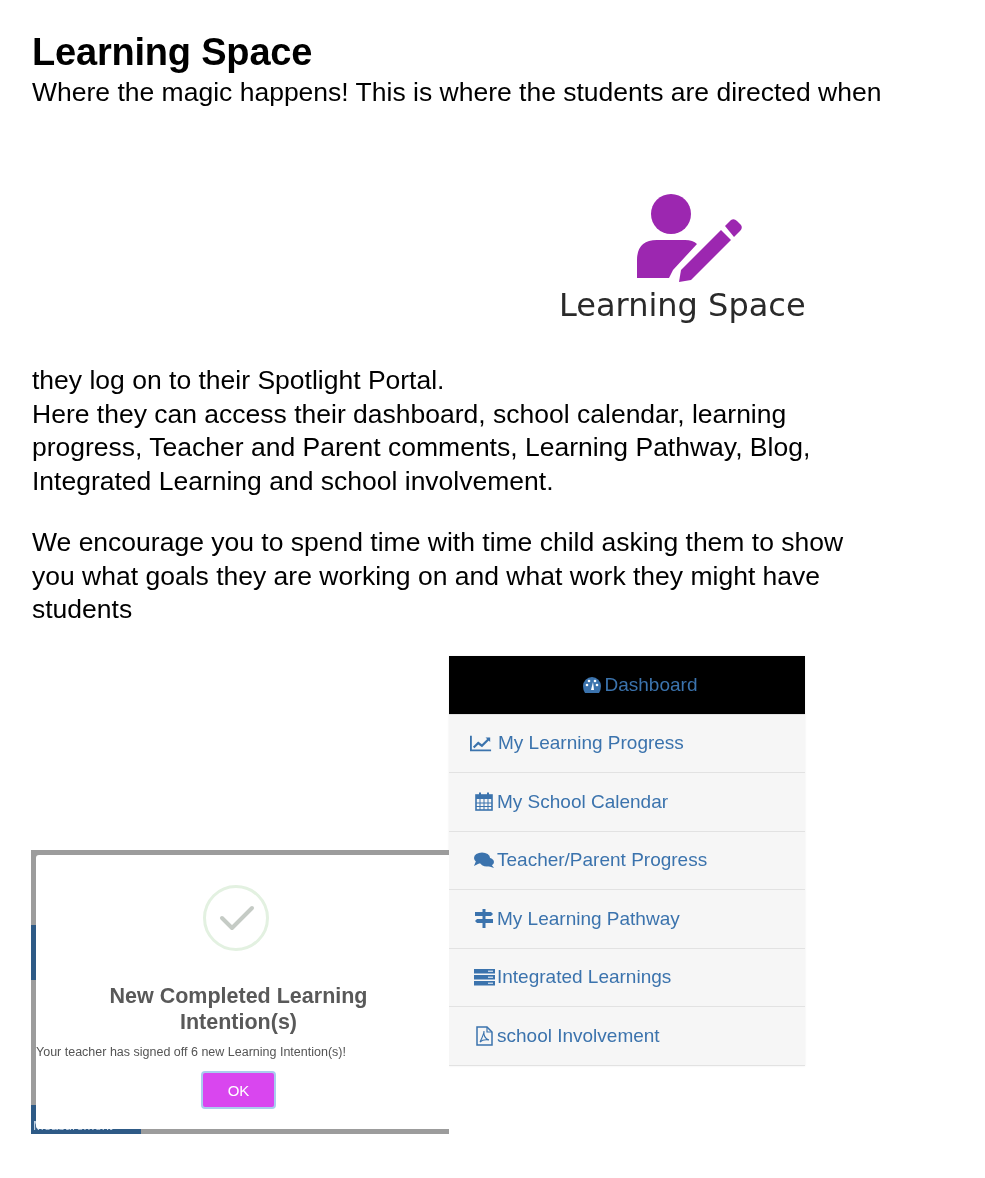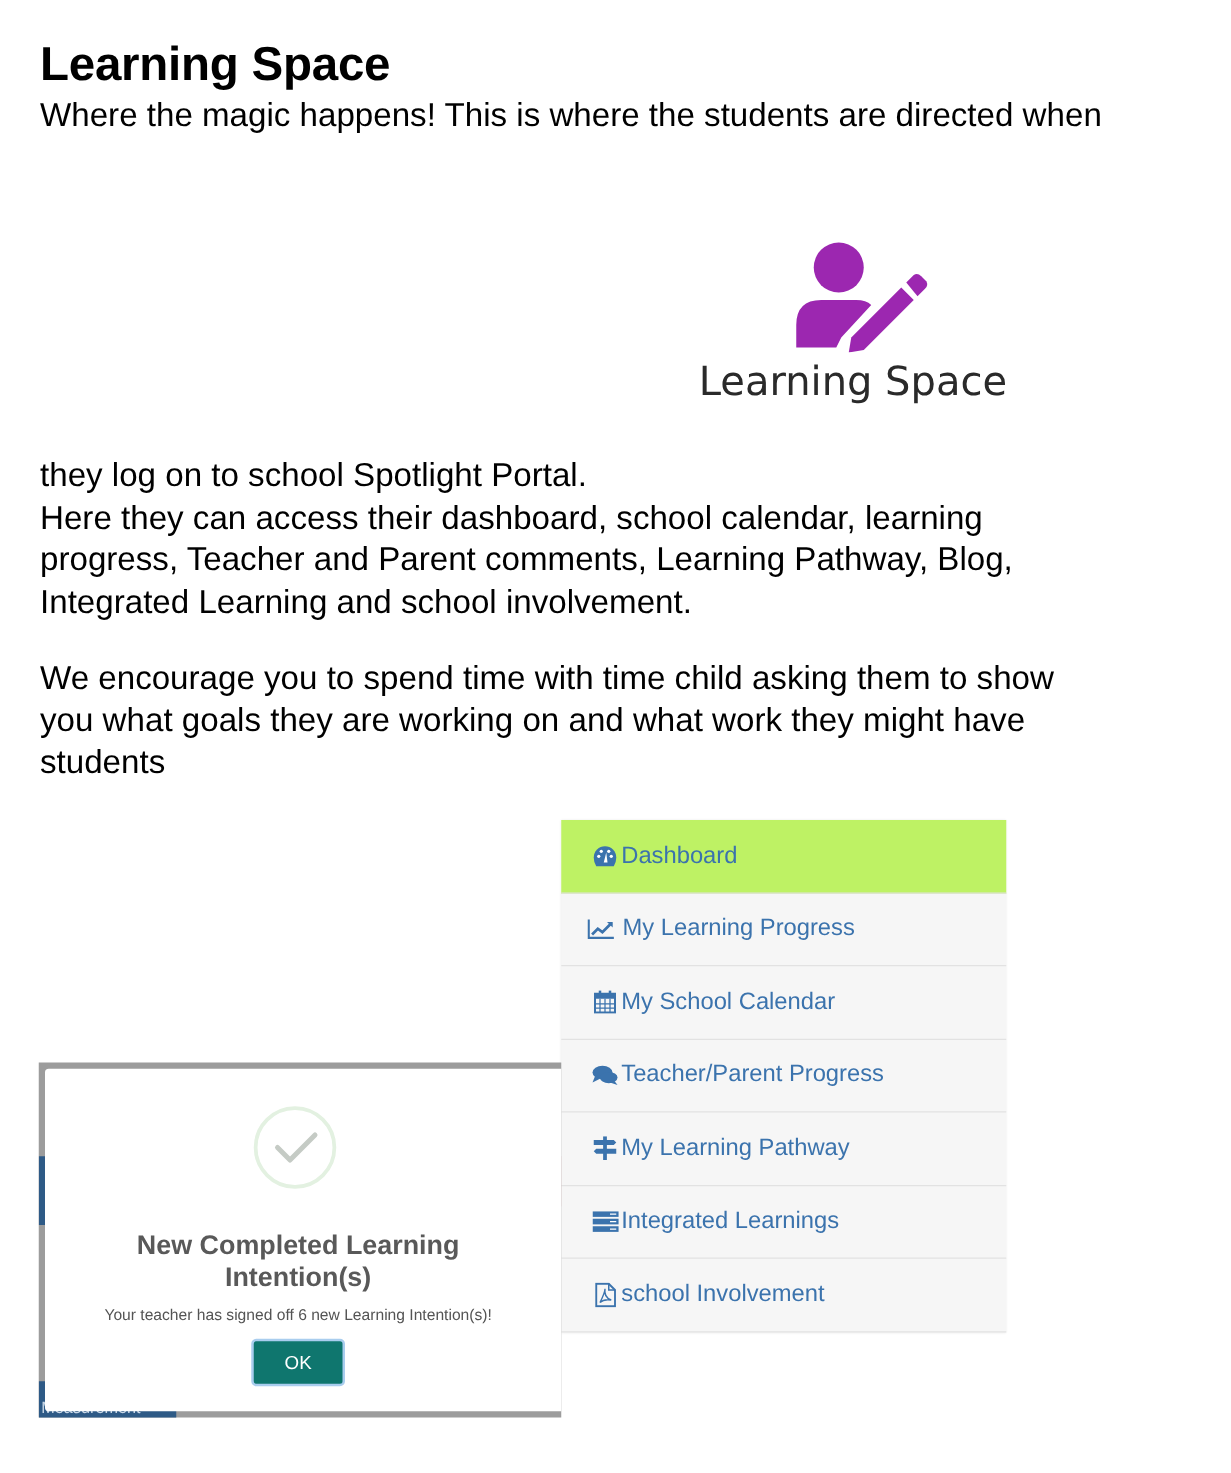--- a/index.html
+++ b/index.html
@@ -11,56 +11,56 @@
   .p3 { top: 526px; }
 
   
   .logo { position: absolute; left: 555px; top: 190px; width: 265px; height: 150px; }
   .logo svg { position: absolute; left: 78px; top: 2px; }
   .logo-label { position: absolute; left: 4px; top: 96px; font-family: "DejaVu Sans", sans-serif; font-size: 32px; color: #2a2a2a; letter-spacing: 0px; white-space: nowrap; }
 
   
   .menu { position: absolute; left: 449px; top: 656px; width: 356px; background: #f6f6f6; box-shadow: 0 0 2px rgba(0,0,0,0.08); }
   .menu-item { height: 58.5px; border-bottom: 1px solid #e2e2e2; display: flex; align-items: center; padding-left: 24px; box-sizing: border-box; color: #3b73ad; font-size: 19px; cursor: pointer; }
-  .menu-item.active { background: #bef264; }
+  .menu-item.active { background: #000000; justify-content: center; }
   .menu-item .ico { width: 22px; height: 20px; margin-right: 2px; display: inline-flex; align-items: center; justify-content: center; }
   .menu-item.offset .ico { margin-left: -3px; margin-right: 6px; }
 
   
   .dlg-frame { position: absolute; left: 31px; top: 850px; width: 418px; height: 284px; background: #9c9c9c; overflow: hidden; }
   .bg-left-band { position: absolute; left: 0; top: 75px; width: 6px; height: 55px; background: #2e5a86; }
   .bg-left-band2 { position: absolute; left: 0; top: 255px; width: 110px; height: 30px; background: #2e5a86; }
   .bg-measure { position: absolute; left: 2px; top: 268px; font-size: 13px; color: #c9d8e8; }
   .bg-row-text { position: absolute; left: 118px; top: 261px; font-size: 12px; color: #7f1d1d; white-space: nowrap; }
   .bg-right-band { position: absolute; right: 0; top: 75px; width: 8px; height: 40px; background: #b0312f; }
   .dialog { position: absolute; left: 5px; top: 5px; width: 447px; height: 274px; background: #ffffff; border-radius: 3px; }
   .check-circle { position: absolute; left: 167px; top: 30px; width: 66px; height: 66px; border: 3px solid #e3f1e1; border-radius: 50%; box-sizing: border-box; }
   .check-circle svg { position: absolute; left: 13px; top: 16px; }
   .dlg-title { position: absolute; left: 0; width: 405px; top: 128px; text-align: center; font-size: 21.5px; font-weight: bold; color: #595959; line-height: 26px; }
-  .dlg-text { position: absolute; left: 0; width: 405px; top: 190px; text-align: center; font-size: 12.5px; color: #545454; }
-  .ok-btn { position: absolute; left: 165px; top: 216px; width: 75px; height: 38px; background: #0f766e; border: 2px solid #a9cdee; border-radius: 4px; box-sizing: border-box; color: #fff; font-size: 15px; display: flex; align-items: center; justify-content: center; cursor: pointer; }
+  .dlg-text { position: absolute; left: 0; width: 405px; top: 190px; font-size: 12.5px; color: #545454; }
+  .ok-btn { position: absolute; left: 165px; top: 216px; width: 75px; height: 38px; background: #d946ef; border: 2px solid #a9cdee; border-radius: 4px; box-sizing: border-box; color: #fff; font-size: 15px; display: flex; align-items: center; justify-content: center; cursor: pointer; }
 </style>
 </head>
 <body>
 
 <div class="title">Learning Space</div>
 <div class="p p1">Where the magic happens! This is where the students are directed when</div>
 
 <div class="logo">
   <svg width="110" height="90" viewBox="0 0 110 90">
     <circle cx="38" cy="22" r="20" fill="#9c27b0"></circle>
     <path d="M4 86 L4 68 Q4 48 24 48 L52 48 Q60 48 64 52 L40 78 L36 86 Z" fill="#9c27b0"></path>
     <path d="M48 78 L88 38 L98 48 L58 88 L46 90 Z" fill="#9c27b0"></path>
     <path d="M92 34 L98 28 Q101 26 104 29 L108 33 Q110 36 107 39 L101 45 Z" fill="#9c27b0"></path>
   </svg>
   <div class="logo-label">Learning Space</div>
 </div>
 
 <div class="p p2">
-  <div>they log on to school Spotlight Portal.</div>
+  <div>they log on to their Spotlight Portal.</div>
   <div>Here they can access their dashboard, school calendar, learning</div>
   <div>progress, Teacher and Parent comments, Learning Pathway, Blog,</div>
   <div>Integrated Learning and school involvement.</div>
 </div>
 
 <div class="p p3">
   <div>We encourage you to spend time with time child asking them to show</div>
   <div>you what goals they are working on and what work they might have</div>
   <div>students</div>
 </div>

